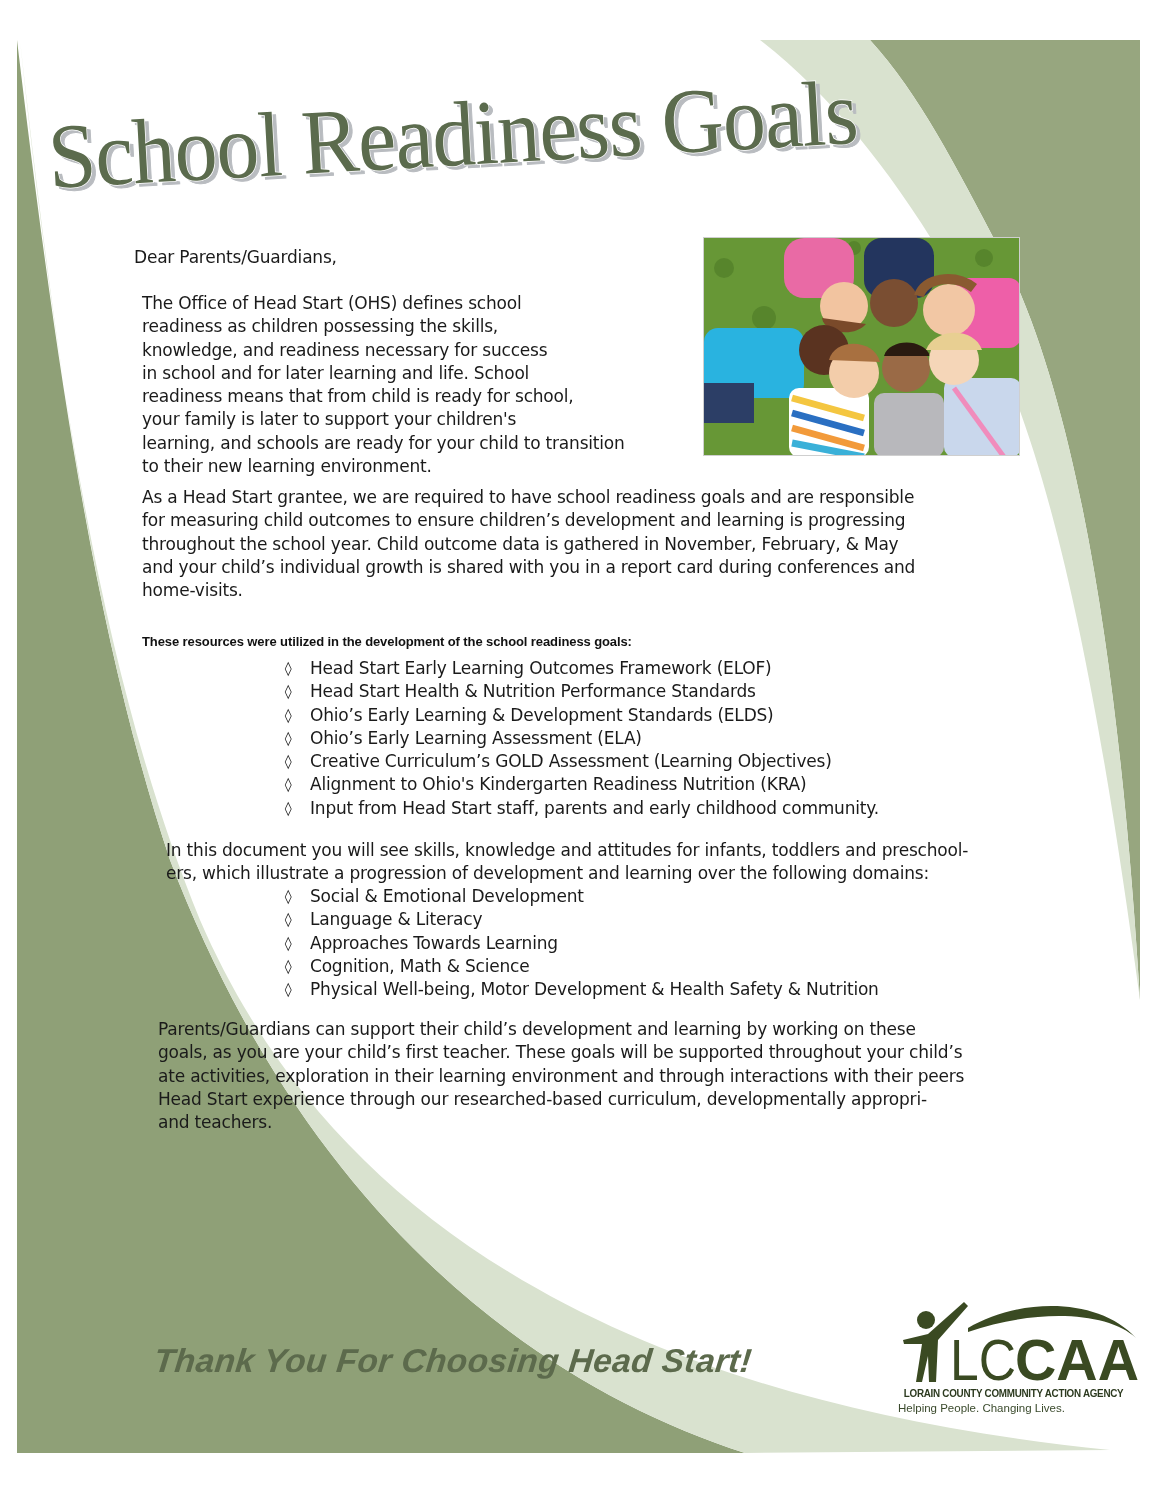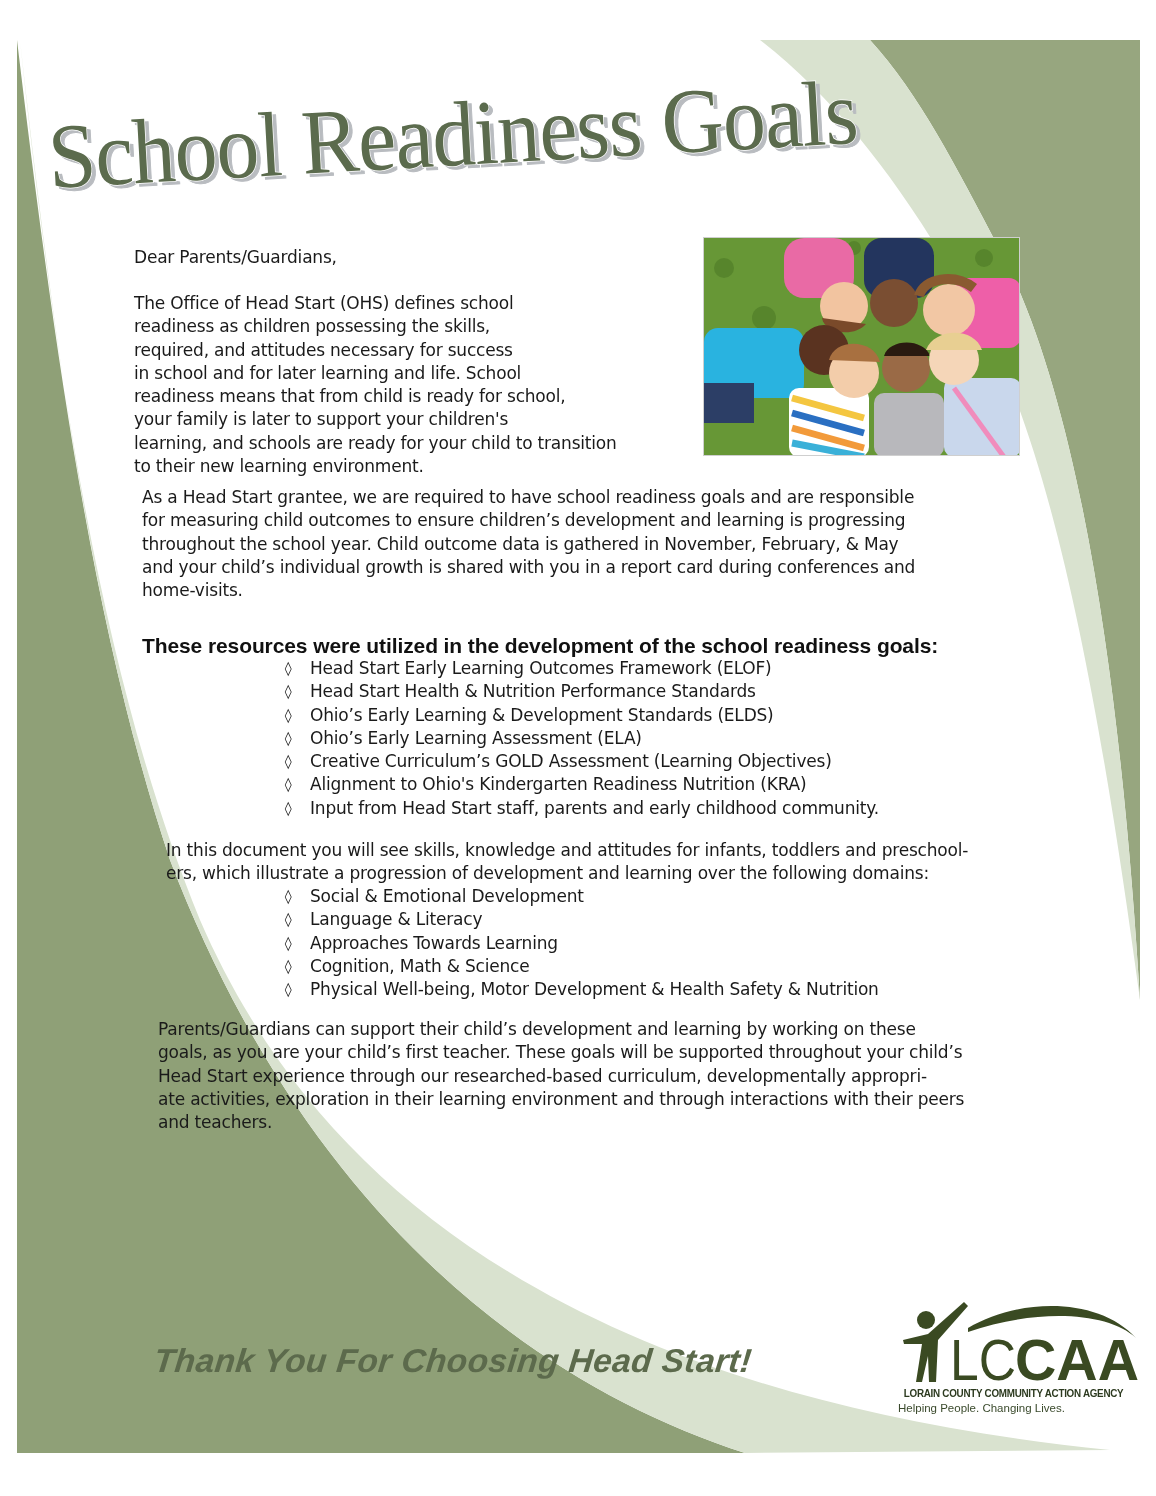--- a/index.html
+++ b/index.html
@@ -5,29 +5,29 @@
   html, body { margin: 0; padding: 0; background: #ffffff; }
   body { width: 1156px; height: 1496px; position: relative; overflow: hidden; }
   .bg-svg { position: absolute; left: 0; top: 0; width: 1156px; height: 1496px; z-index: 0; }
   .layer { position: absolute; z-index: 2; }
   .body-text { font-family: "DejaVu Sans", sans-serif; font-size: 17px; color: #1a1a1a; line-height: 23.3px; letter-spacing: -0.2px; }
 
   .title-wrap { left: 40px; top: 70px; width: 900px; height: 140px; z-index: 3; }
   .title-svg { width: 900px; height: 140px; }
 
   .greeting { left: 134px; top: 246px; }
-  .intro { left: 134px; top: 292px; width: 540px; }
+  .intro { left: 142px; top: 292px; width: 540px; }
   .intro span { display: block; white-space: nowrap; }
 
   .photo { left: 703px; top: 237px; width: 317px; height: 219px; border: 1px solid #cfcfcf; box-sizing: border-box; overflow: hidden; }
 
   .para2 { left: 142px; top: 486px; width: 870px; }
   .para2 span { display: block; white-space: nowrap; }
 
-  .res-heading { left: 142px; top: 634px; font-weight: bold; font-family: "Liberation Sans", sans-serif; font-size: 21px; color: #111; letter-spacing: -0.1px; }
+  .res-heading { left: 142px; top: 634px; font-weight: bold; font-family: "Liberation Sans", sans-serif; font-size: 13px; color: #111; letter-spacing: -0.1px; }
   .list { list-style: none; margin: 0; padding: 0; }
   .list li { position: relative; padding-left: 32px; height: 23.3px; white-space: nowrap; }
   .list li .bullet { position: absolute; left: 0; top: 0; width: 20px; text-align: center; font-size: 14px; }
   .res-list { left: 278px; top: 657px; }
 
   .para3 { left: 142px; top: 839px; width: 880px; }
   .para3 span { display: block; white-space: nowrap; margin-left: 24px; }
   .domain-list { left: 278px; top: 885px; }
 
   .para4 { left: 158px; top: 1018px; width: 890px; }
@@ -66,21 +66,21 @@
       <textPath href="#titlePath">School Readiness Goals</textPath>
     </text>
   </svg>
 </div>
 
 <div class="layer body-text greeting">Dear Parents/Guardians,</div>
 
 <div class="layer body-text intro">
   <span>The Office of Head Start (OHS) defines school</span>
   <span>readiness as children possessing the skills,</span>
-  <span>required, and attitudes necessary for success</span>
+  <span>knowledge, and readiness necessary for success</span>
   <span>in school and for later learning and life. School</span>
   <span>readiness means that from child is ready for school,</span>
   <span>your family is later to support your children's</span>
   <span>learning, and schools are ready for your child to transition</span>
   <span>to their new learning environment.</span>
 </div>
 
 <div class="layer photo" title="Group of smiling children lying in a circle on grass">
   <svg width="317" height="219" viewBox="0 0 317 219" xmlns="http://www.w3.org/2000/svg">
     <rect width="317" height="219" fill="#5f8f32"></rect>
@@ -160,22 +160,22 @@
   <li><span class="bullet">◊</span><span>Social &amp; Emotional Development</span></li>
   <li><span class="bullet">◊</span><span>Language &amp; Literacy</span></li>
   <li><span class="bullet">◊</span><span>Approaches Towards Learning</span></li>
   <li><span class="bullet">◊</span><span>Cognition, Math &amp; Science</span></li>
   <li><span class="bullet">◊</span><span>Physical Well-being, Motor Development &amp; Health Safety &amp; Nutrition</span></li>
 </ul>
 
 <div class="layer body-text para4">
   <span>Parents/Guardians can support their child’s development and learning by working on these</span>
   <span>goals, as you are your child’s first teacher. These goals will be supported throughout your child’s</span>
+  <span>ate activities, exploration in their learning environment and through interactions with their peers</span>
   <span>Head Start experience through our researched-based curriculum, developmentally appropri-</span>
-  <span>ate activities, exploration in their learning environment and through interactions with their peers</span>
   <span>and teachers.</span>
 </div>
 
 <div class="layer thanks">Thank You For Choosing Head Start!</div>
 
 <div class="layer logo">
   <svg class="logo-svg" viewBox="0 0 246 90" xmlns="http://www.w3.org/2000/svg">
 
     <path d="M70,30 C120,0 200,-2 238,40 C210,14 140,10 70,34 Z" fill="#3a4a22"></path>
 

